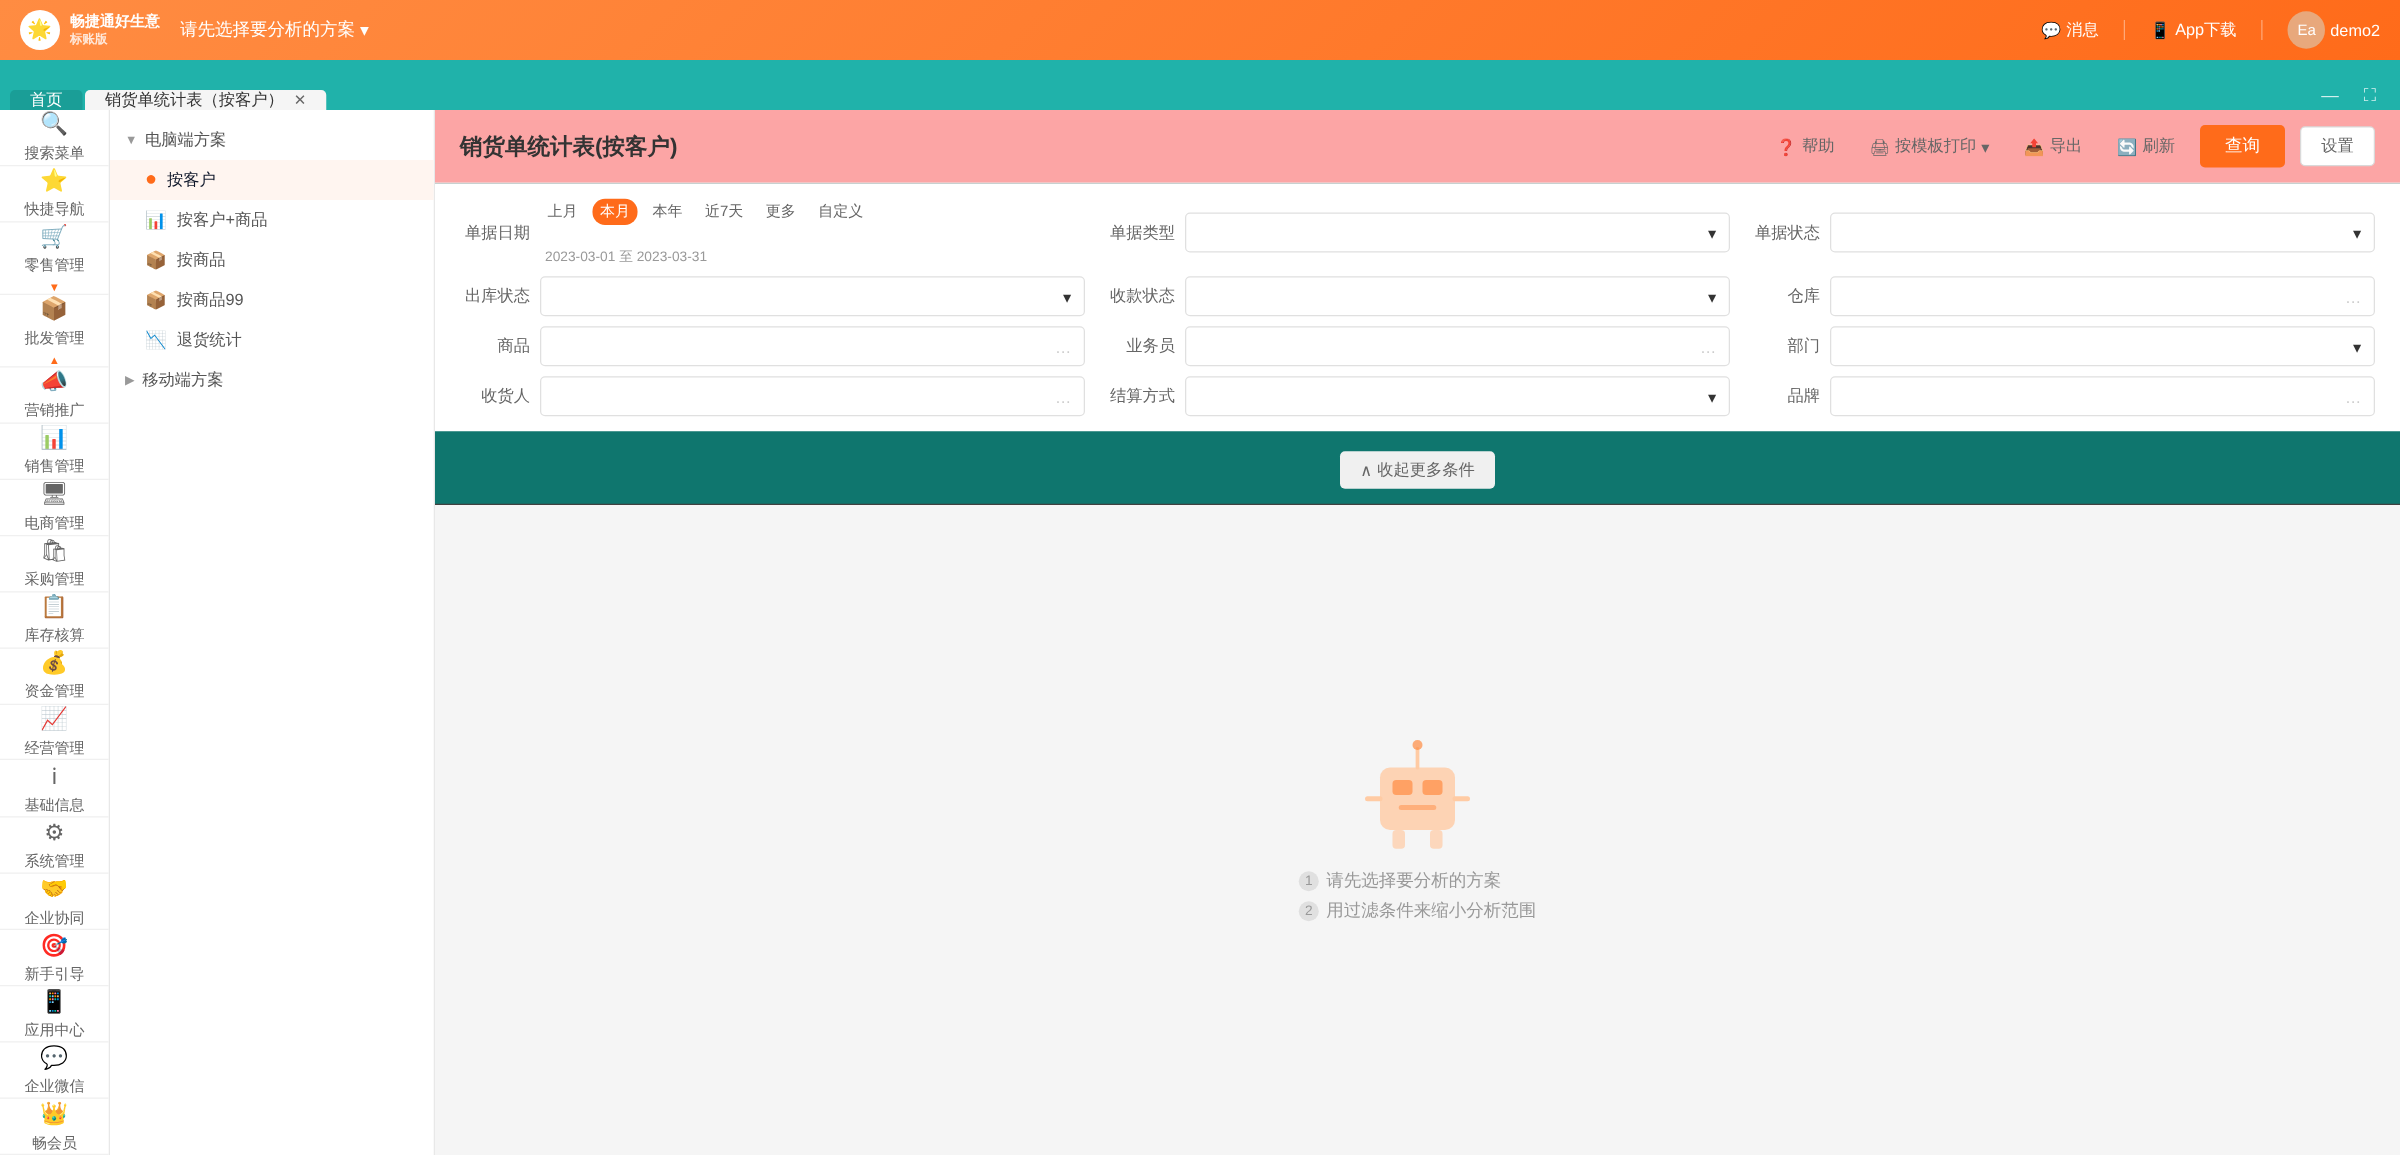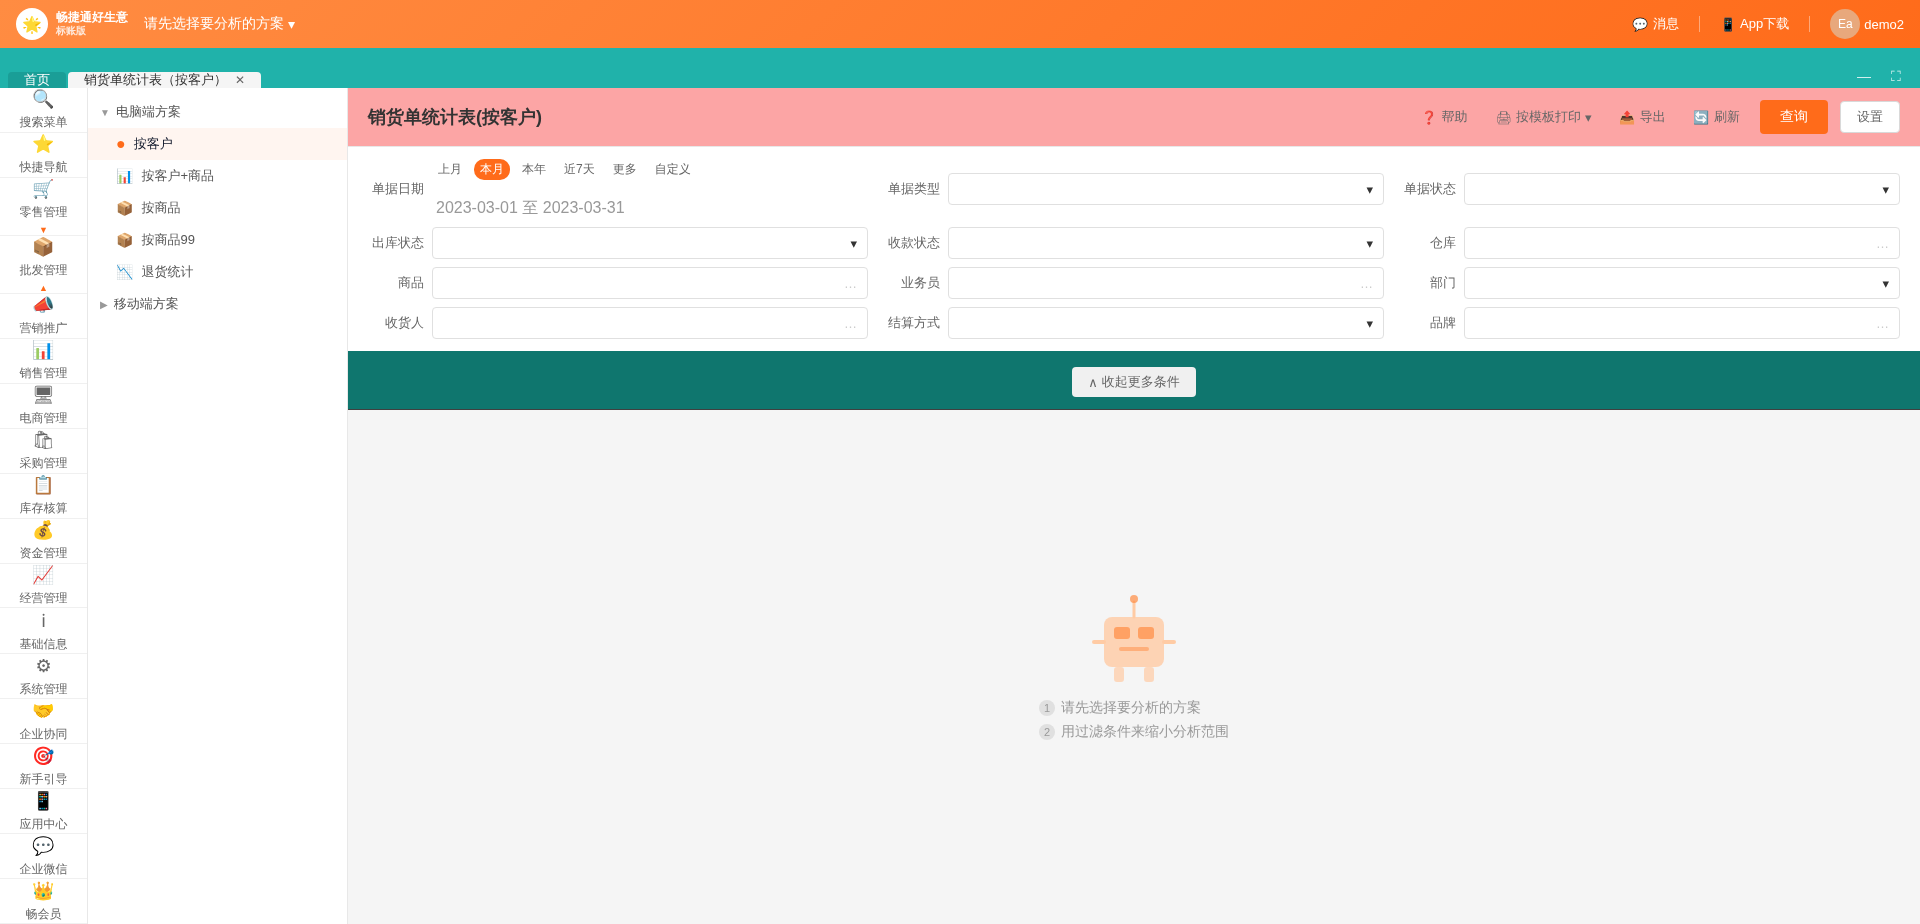--- a/index.html
+++ b/index.html
@@ -282,21 +282,21 @@
       cursor: pointer;
       padding: 2px 6px;
       border-radius: 2px;
     }
     .date-shortcut.active {
       background: #ff6b1a;
       color: white;
       border-radius: 10px;
     }
     .date-range {
-      font-size: 16px;
+      font-size: 11px;
       color: #999;
       margin-left: 4px;
     }
     .collapse-btn {
       display: flex;
       align-items: center;
       justify-content: center;
       gap: 4px;
       font-size: 13px;
       color: #666;

